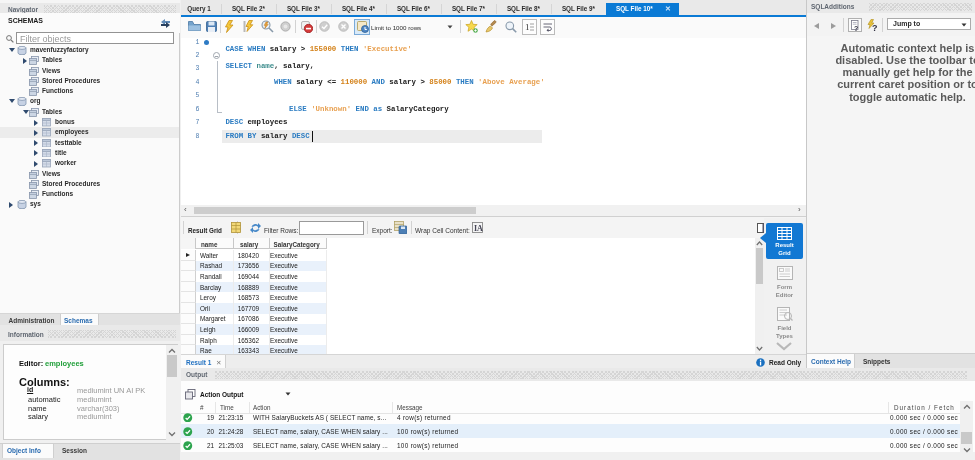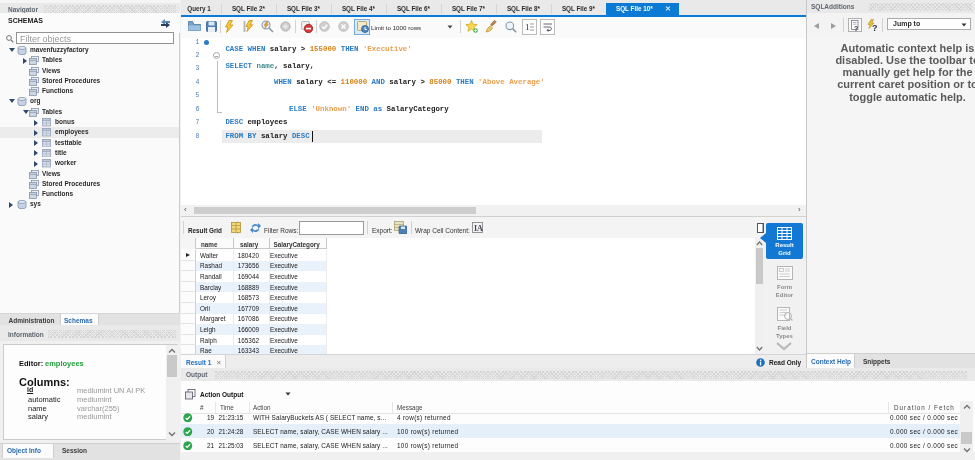--- a/index.html
+++ b/index.html
@@ -256,21 +256,21 @@
 
   <div class="abs" style="left:3px;top:344px;width:175px;height:96px;background:#fdfdfd;border:1px solid #cccccc;font-weight:bold;">
     <span class="abs" style="left:15px;top:14px;font-size:7.5px;color:#111;">Editor:</span>
     <span class="abs" style="left:41px;top:14px;font-size:7.5px;color:#23a03c;">employees</span>
     <span class="abs" style="left:15px;top:31px;font-size:11px;color:#111;">Columns:</span>
     <span class="abs" style="left:23px;top:41px;font-size:7px;color:#111;text-decoration:underline;">id</span>
     <span class="abs ityp" style="top:41px;">mediumint UN AI PK</span>
     <span class="abs inam" style="top:50px;">automatic</span>
     <span class="abs ityp" style="top:50px;">mediumint</span>
     <span class="abs inam" style="top:58.5px;">name</span>
-    <span class="abs ityp" style="top:58.5px;">varchar(255)</span>
+    <span class="abs ityp" style="top:58.5px;">varchar(303)</span>
     <span class="abs inam" style="top:67px;">salary</span>
     <span class="abs ityp" style="top:67px;">mediumint</span>
 
     <div class="abs" style="left:162px;top:0px;width:12px;height:95px;background:#f0f0f0;">
       <svg class="abs" style="left:2px;top:3px;" width="8" height="6" viewBox="0 0 8 6">
           <path d="M1 4.5 L4 1.5 L7 4.5" fill="none" stroke="#707070" stroke-width="1.3"></path>
         </svg>
       <div class="abs" style="left:1px;top:10px;width:10px;height:22px;background:#c9c9c9;"></div>
       <svg class="abs" style="left:2px;top:86px;" width="8" height="6" viewBox="0 0 8 6">
           <path d="M1 1.5 L4 4.5 L7 1.5" fill="none" stroke="#707070" stroke-width="1.3"></path>

